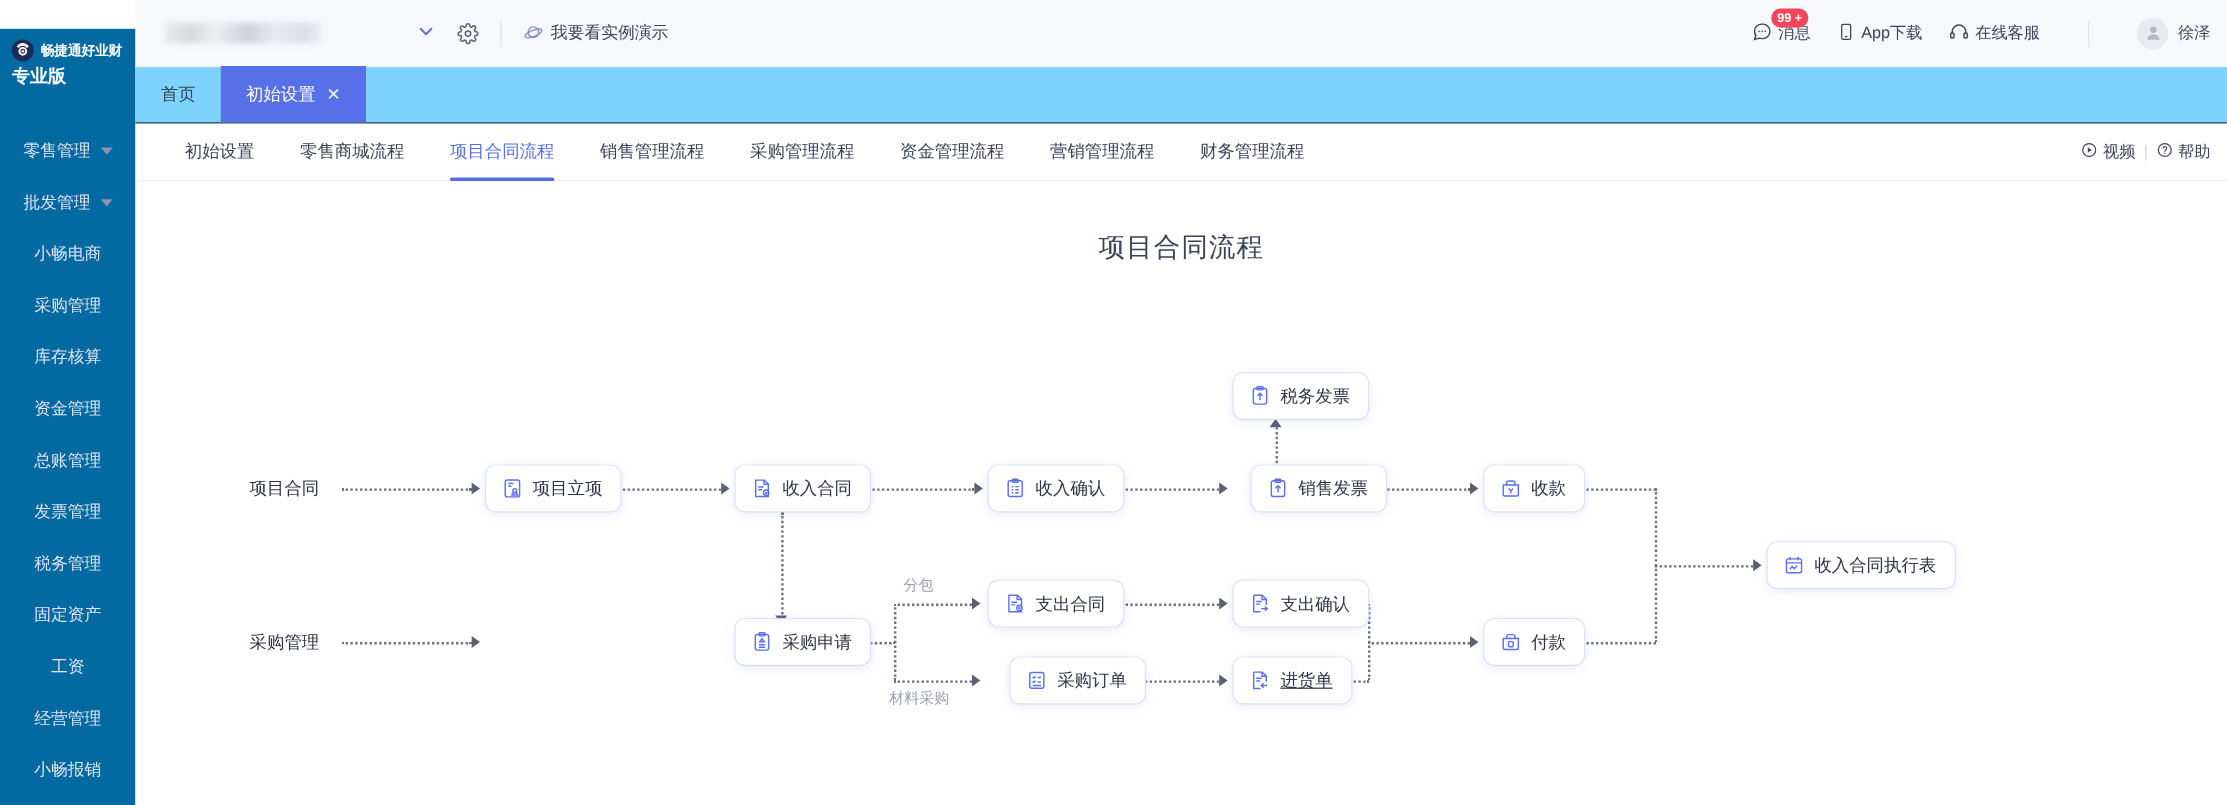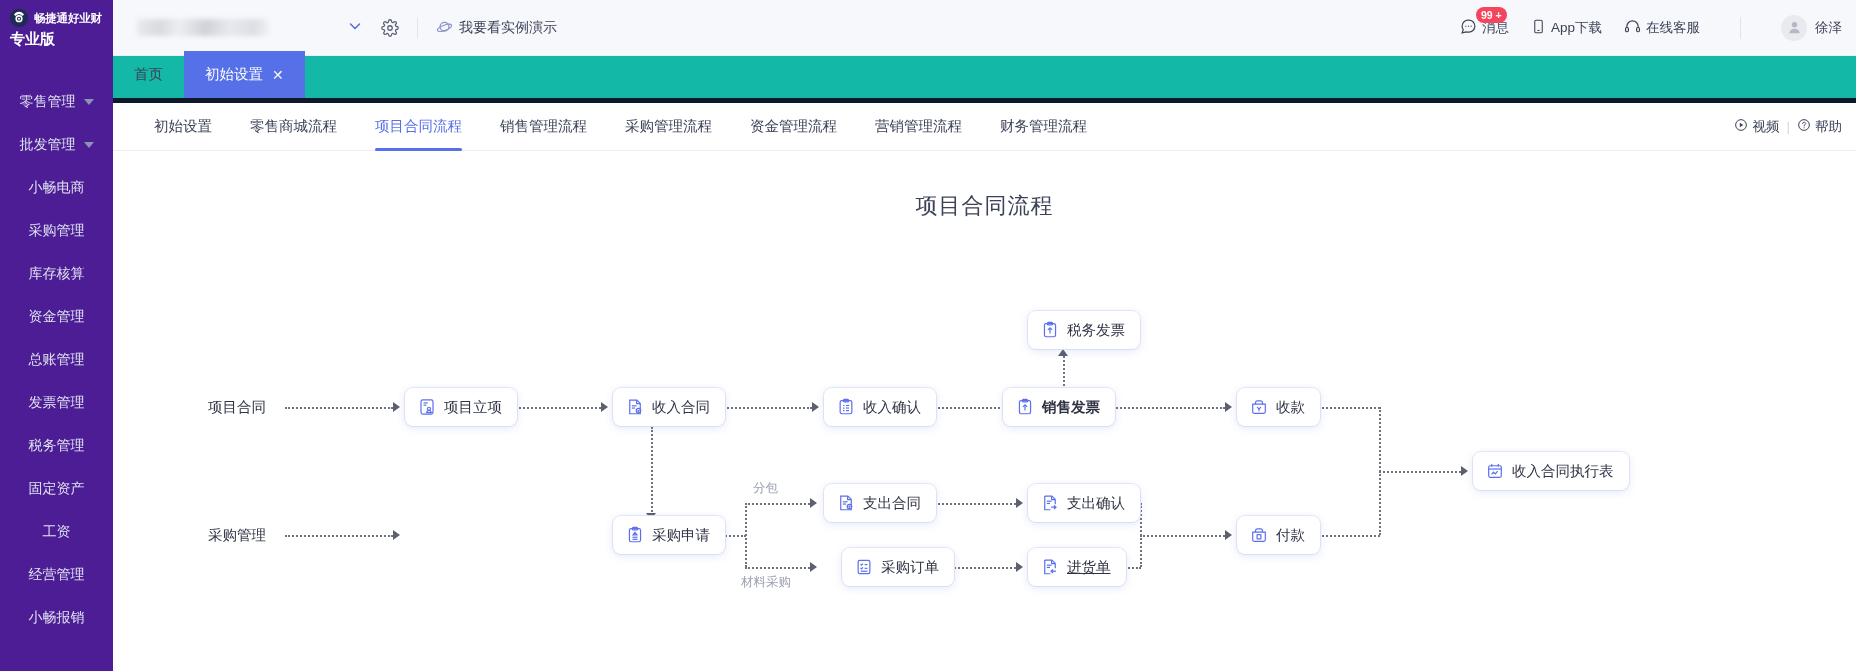--- a/index.html
+++ b/index.html
@@ -5,22 +5,22 @@
   * { box-sizing: border-box; margin:0; padding:0; }
   html,body{ width:1856px; height:671px; overflow:hidden; }
   body{
     font-family:"Liberation Sans","DejaVu Sans",sans-serif;
     background:#ffffff; color:#333; font-size:14px;
   }
   .app{ position:relative; width:1856px; height:671px; display:flex; }
 
   
   .sidebar{
-    width:113px; flex:0 0 113px; background:#4c1d95; color:#fff;
-    display:flex; flex-direction:column; align-items:stretch;
+    width:113px; flex:0 0 113px; background:#0369a1; color:#fff;
+    display:flex; flex-direction:column; align-items:stretch;margin-top:24px;
   }
   .brand{ height:56px; display:flex; flex-direction:column; justify-content:center;
           padding-left:8px; position:relative; }
   .brand-row{ display:flex; align-items:center; gap:4px; }
   .brand-logo{ width:22px; height:22px; flex:0 0 22px; position:relative; }
   .brand-logo svg{ display:block; }
   .brand-name{ font-size:11.5px; font-weight:700; color:#fff; white-space:nowrap; letter-spacing:-.2px;}
   .brand-sub{ font-size:15px; font-weight:700; color:#fff; padding-left:2px; margin-top:1px;}
   .menu{ margin-top:24px; display:flex; flex-direction:column; }
   .menu-item{
@@ -56,21 +56,21 @@
   .tool{ display:flex; align-items:center; gap:5px; color:#3c4257; font-size:13.5px; cursor:pointer; position:relative; }
   .badge{
     position:absolute; left:16px; top:-11px; background:#f5455c; color:#fff;
     font-size:10.5px; line-height:1; padding:3px 5px 3px 5px; border-radius:9px; font-weight:700;
     white-space:nowrap;
   }
   .avatar{ width:26px;height:26px;border-radius:50%;background:#e9eaef;display:flex;align-items:center;justify-content:center;color:#b4b8c4; }
   .uname{ font-size:13.5px; color:#3c4257; }
 
   
-  .tabstrip{ height:47px; background:#14b8a6; display:flex; align-items:flex-end; padding-left:0; border-bottom:5px solid #0f172a;}
+  .tabstrip{ height:47px; background:#7dd3fc; display:flex; align-items:flex-end; padding-left:0; border-bottom:1px solid #0f172a;}
   .tab{
     height:47px; display:flex; align-items:center; padding:0 21px; font-size:14.5px;
     color:#3c4257; cursor:pointer; gap:9px; white-space:nowrap;
   }
   .tab.active{ background:#5670e8; color:#fff; }
   .tab .x{ font-size:14px; opacity:.95; }
 
   
   .subnav{
     height:48px; background:#fff; display:flex; align-items:center; padding-left:22px;
@@ -421,21 +421,21 @@
                 <line x1="12" y1="10" x2="16" y2="10"></line>
               <line x1="8" y1="13.4" x2="10" y2="13.4"></line>
                 <line x1="12" y1="13.4" x2="16" y2="13.4"></line>
               <line x1="8" y1="16.8" x2="10" y2="16.8"></line>
                 <line x1="12" y1="16.8" x2="16" y2="16.8"></line>
             </svg>
           </span>
           <span>收入确认</span>
         </div>
 
-        <div class="node" style="left:890px; top:237px;font-weight:bold;">
+        <div class="node" style="left:930px; top:237px;">
           <span class="nico">
             <svg width="18" height="18" viewBox="0 0 24 24" fill="none" stroke="#5b6ff0" stroke-width="1.6">
               <rect x="4.6" y="3.6" width="14.8" height="17.4" rx="2.2"></rect>
               <rect x="8.6" y="1.8" width="6.8" height="3.4" rx="1.2"></rect>
               <path d="M12 16.6V9.2"></path>
                 <path d="M9.2 11.8L12 9l2.8 2.8"></path>
             </svg>
           </span>
           <span>销售发票</span>
         </div>

